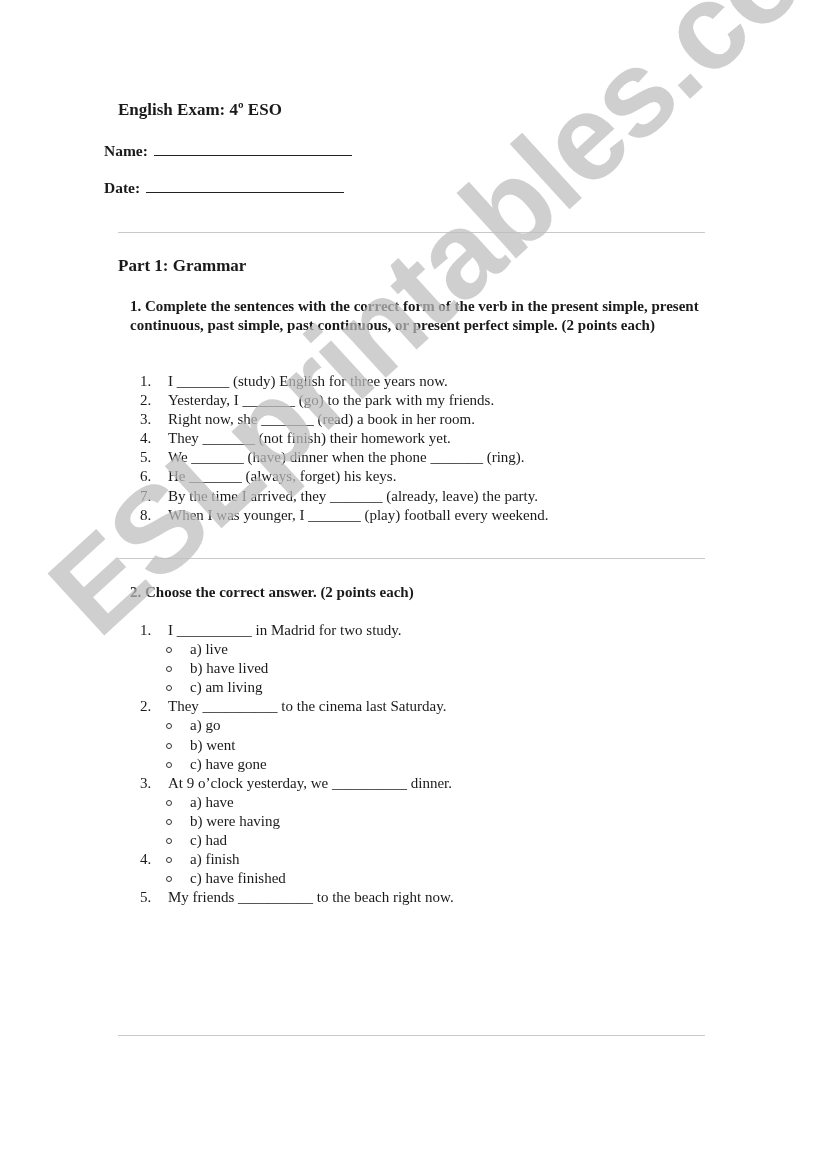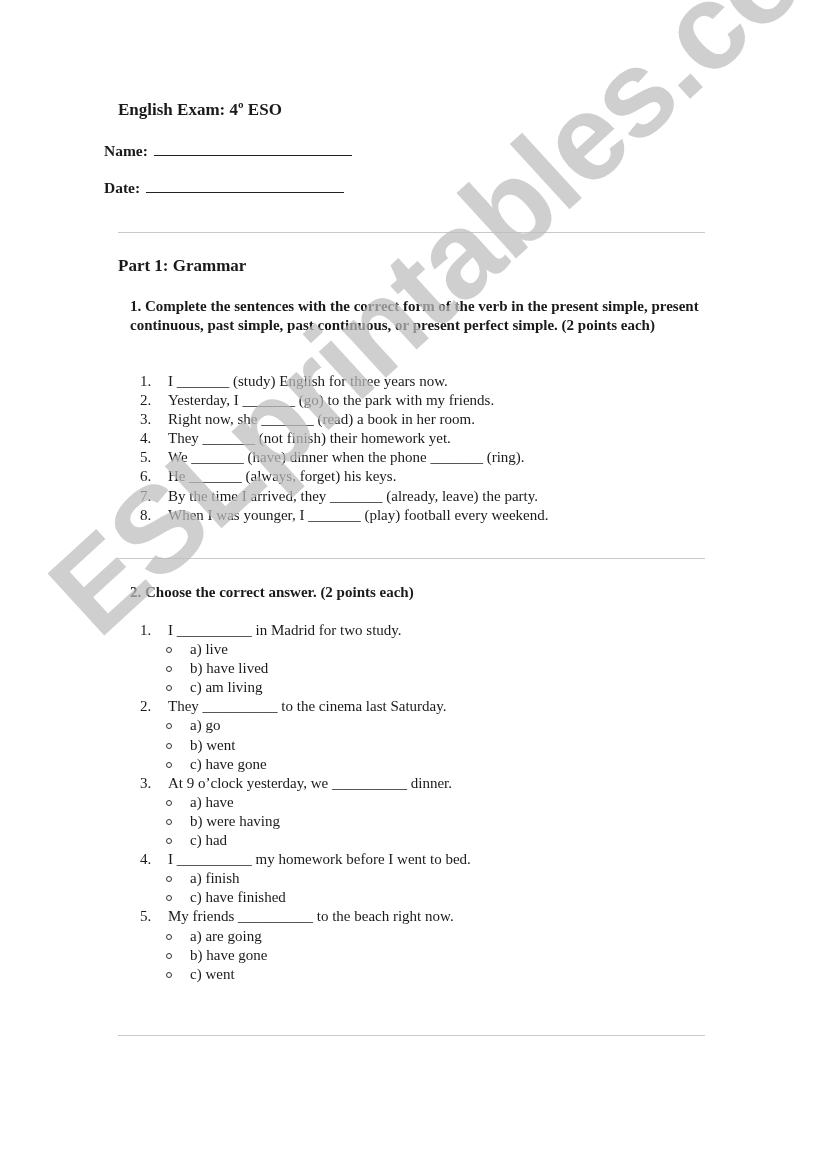--- a/index.html
+++ b/index.html
@@ -109,31 +109,26 @@
         <li><span class="bullet"></span><span>c) have gone</span></li>
       </ul>
     </li>
     <li><span class="num">3.</span><span>At 9 o’clock yesterday, we __________ dinner.</span>
       <ul class="opts" style="margin-left:-28px;">
         <li><span class="bullet"></span><span>a) have</span></li>
         <li><span class="bullet"></span><span>b) were having</span></li>
         <li><span class="bullet"></span><span>c) had</span></li>
       </ul>
     </li>
-    <li><span class="num">4.</span><span>I __________ my homework before I went to bed.</span>
+    <li><span class="num">4.</span>
       <ul class="opts" style="margin-left:-28px;">
         <li><span class="bullet"></span><span>a) finish</span></li>
         <li><span class="bullet"></span><span>c) have finished</span></li>
       </ul>
     </li>
     <li><span class="num">5.</span><span>My friends __________ to the beach right now.</span>
-      <ul class="opts" style="margin-left:-28px;">
-        <li><span class="bullet"></span><span>a) are going</span></li>
-        <li><span class="bullet"></span><span>b) have gone</span></li>
-        <li><span class="bullet"></span><span>c) went</span></li>
-      </ul>
     </li>
   </ol>
 
   <div class="rule" style="top:1035px;"></div>
 
   <div class="watermark">ESLprintables.com</div>
 </div>
 
 </body></html>

